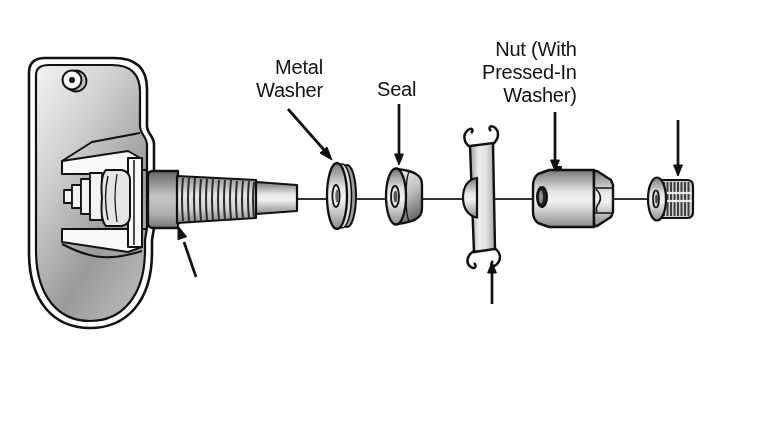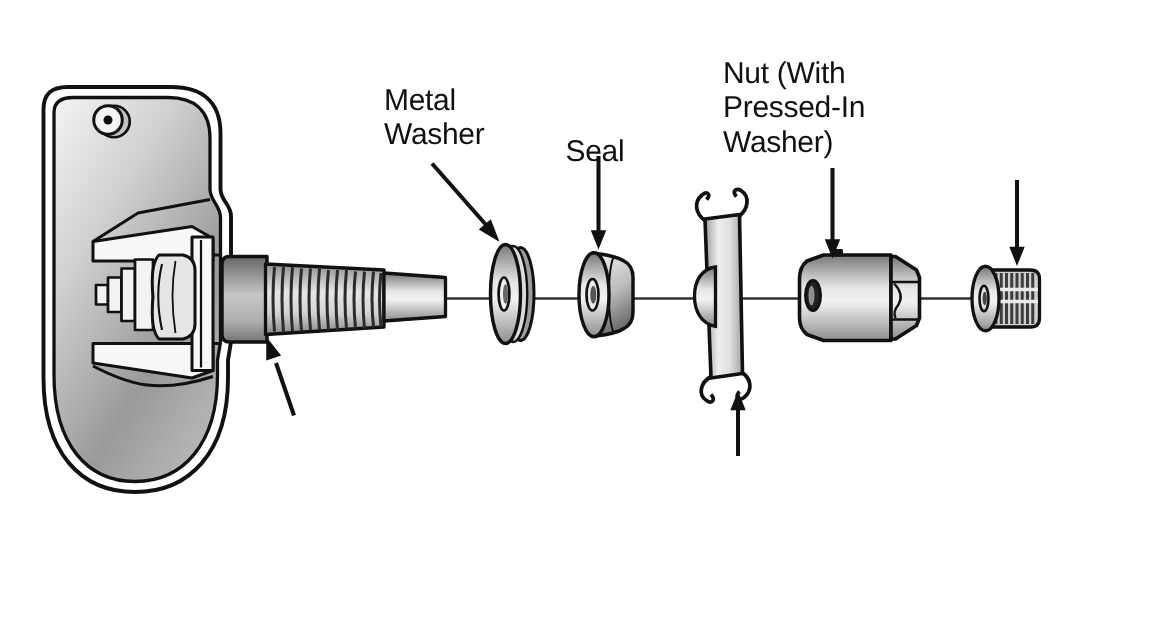--- a/index.html
+++ b/index.html
@@ -1,17 +1,17 @@
 <!DOCTYPE html>
 <html><head>
 <meta charset="utf-8">
 <style>
   html,body{margin:0;padding:0;background:#fff;}
   #canvas{position:relative;width:768px;height:423px;background:#ffffff;overflow:hidden;
-          font-family:"Liberation Sans", sans-serif;}
+          font-family:"Liberation Sans", sans-serif;text-align:right;}
   #diagram-svg{position:absolute;left:0;top:0;}
   .part-label{position:absolute;color:#111;font-size:20px;line-height:23px;font-weight:500;
               letter-spacing:-0.2px;white-space:pre-line;}
 </style>
 </head>
 <body>
 
 <div id="canvas">
 
 <svg id="diagram-svg" width="768" height="423" viewBox="0 0 768 423">
@@ -192,18 +192,18 @@
     </g>
     <g>
       <line x1="196" y1="277" x2="184" y2="242"></line>
       <polygon points="178,226 186.6,236.7 178,239.7" stroke-width="1"></polygon>
     </g>
   </g>
 </svg>
 
 <div class="part-label" style="left:256px;top:56px;">Metal
 Washer</div>
-<div class="part-label" style="left:377px;top:78px;margin-top:12px;">Seal</div>
+<div class="part-label" style="left:377px;top:78px;">Seal</div>
 <div class="part-label" style="left:482px;top:38px;">Nut (With
 Pressed-In
 Washer)</div>
 
 </div>
 
 </body></html>

